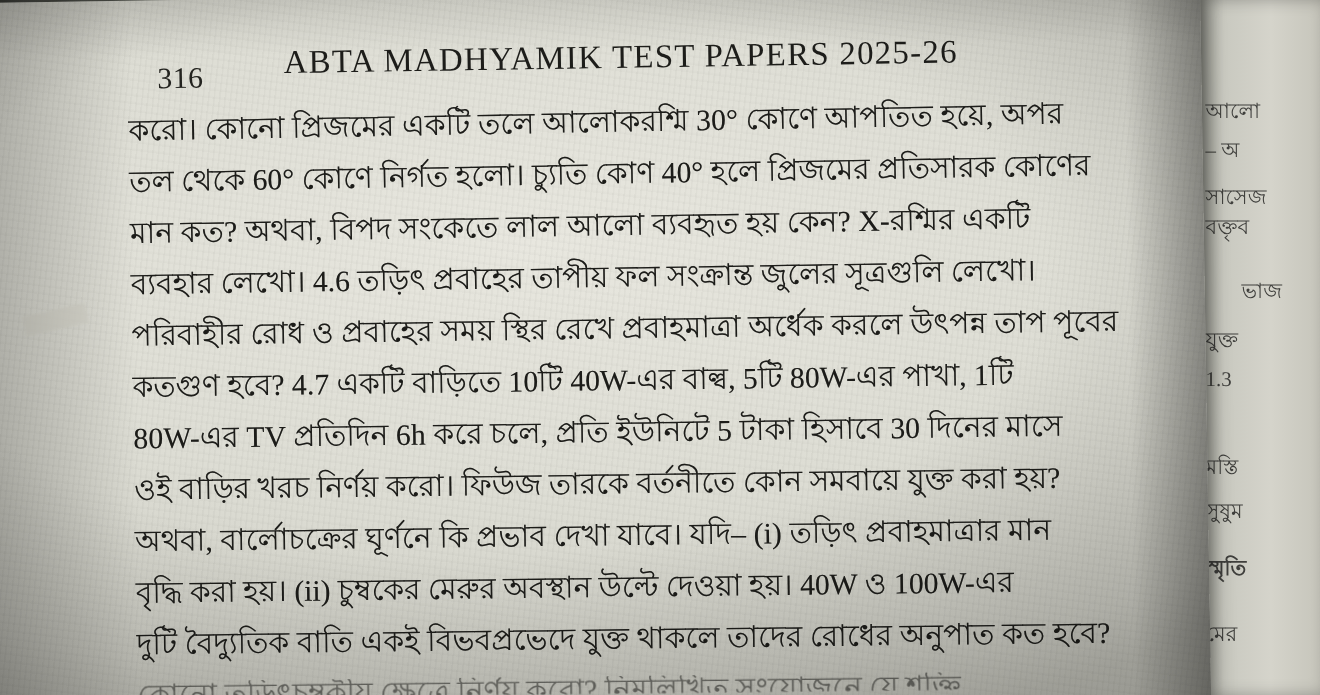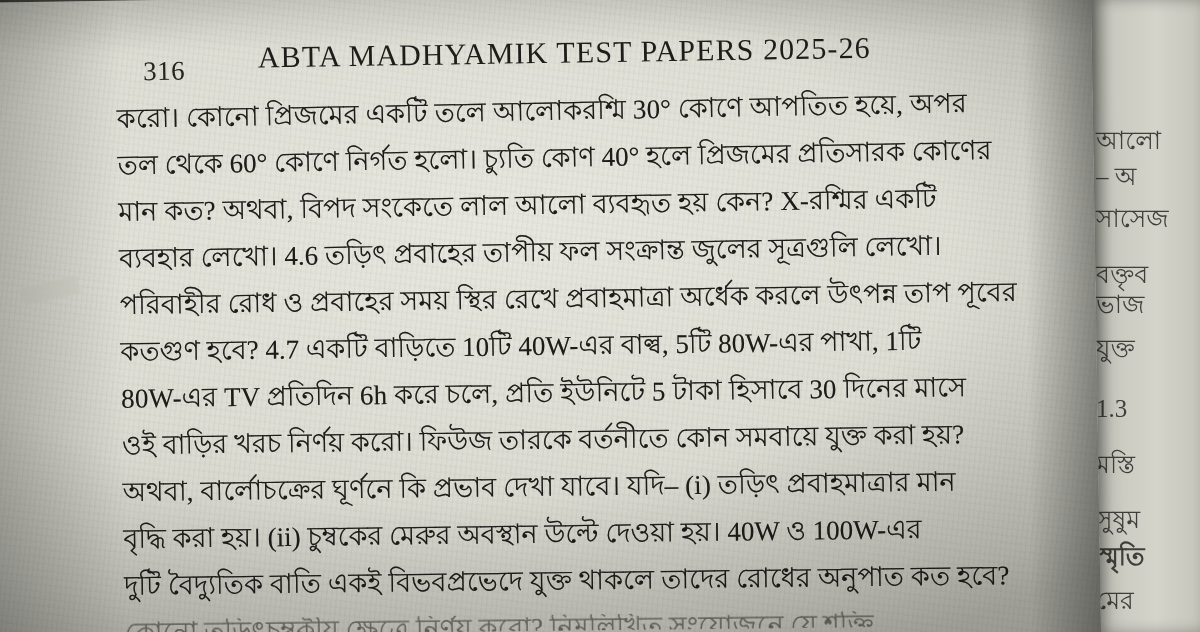--- a/index.html
+++ b/index.html
@@ -57,25 +57,24 @@
     background: linear-gradient(90deg, #9a9b92 0%, #c9c9c0 22%, #d5d4cb 60%, #c6c5bb 100%);
     box-shadow: inset 6px 0 14px rgba(0,0,0,0.28);
     overflow: hidden;
   }
   .page-right .rtext {
     position: absolute;
     left: 8px;
     right: 2px;
     color: #2c2c2a;
     font-family: "Liberation Serif", serif;
-    font-size: 25px;
+    font-size: 19px;
     line-height: 1.05;
     white-space: nowrap;
     opacity: 0.88;
-    margin-top: 36px;
   }
 
   
   .page-main {
     position: absolute;
     left: -8px;
     top: -6px;
     width: 1104px;
     height: 648px;
     background:
@@ -196,28 +195,28 @@
   <div class="backdrop"></div>
   <div class="backdrop-shade"></div>
   <div class="backdrop-shade-b"></div>
   <div class="cloth-fold" style="left:10px;top:0;width:36px;height:632px;"></div>
   <div class="cloth-fold" style="left:68px;top:0;width:18px;height:632px;"></div>
 
   <div class="page-right">
     <div class="rtext blur-soft" style="top:92px;">আলো</div>
     <div class="rtext blur-soft" style="top:128px;">–  অ</div>
     <div class="rtext blur-soft" style="top:170px;">সাসেজ</div>
-    <div class="rtext blur-soft" style="top:226px;font-family:Liberation Serif, serif;">বক্তৃব</div>
-    <div class="rtext blur-soft" style="top:256px;">ভাজ</div>
+    <div class="rtext blur-soft" style="top:198px;font-family:Liberation Serif, serif;">বক্তৃব</div>
+    <div class="rtext blur-soft" style="top:256px;text-align:center;">ভাজ</div>
     <div class="rtext blur-soft" style="top:300px;">যুক্ত</div>
-    <div class="rtext blur-soft" style="top:360px;">1.3</div>
+    <div class="rtext blur-soft" style="top:336px;">1.3</div>
     <div class="rtext blur-soft" style="top:416px;">মস্তি</div>
-    <div class="rtext blur-soft" style="top:471px;">সুষুম</div>
+    <div class="rtext blur-soft" style="top:456px;">সুষুম</div>
     <div class="rtext blur-soft" style="top:508px;font-weight:bold;">স্মৃতি</div>
-    <div class="rtext blur-soft" style="top:552px;">মের</div>
+    <div class="rtext blur-soft" style="top:568px;">মের</div>
   </div>
 
   <div class="page-main">
     <div class="page-grain"></div>
     <div class="paper-torn"></div>
 
     <div class="header-row">
       <div class="folio">316</div>
       <div class="running-head">ABTA MADHYAMIK TEST PAPERS 2025-26</div>
     </div>

